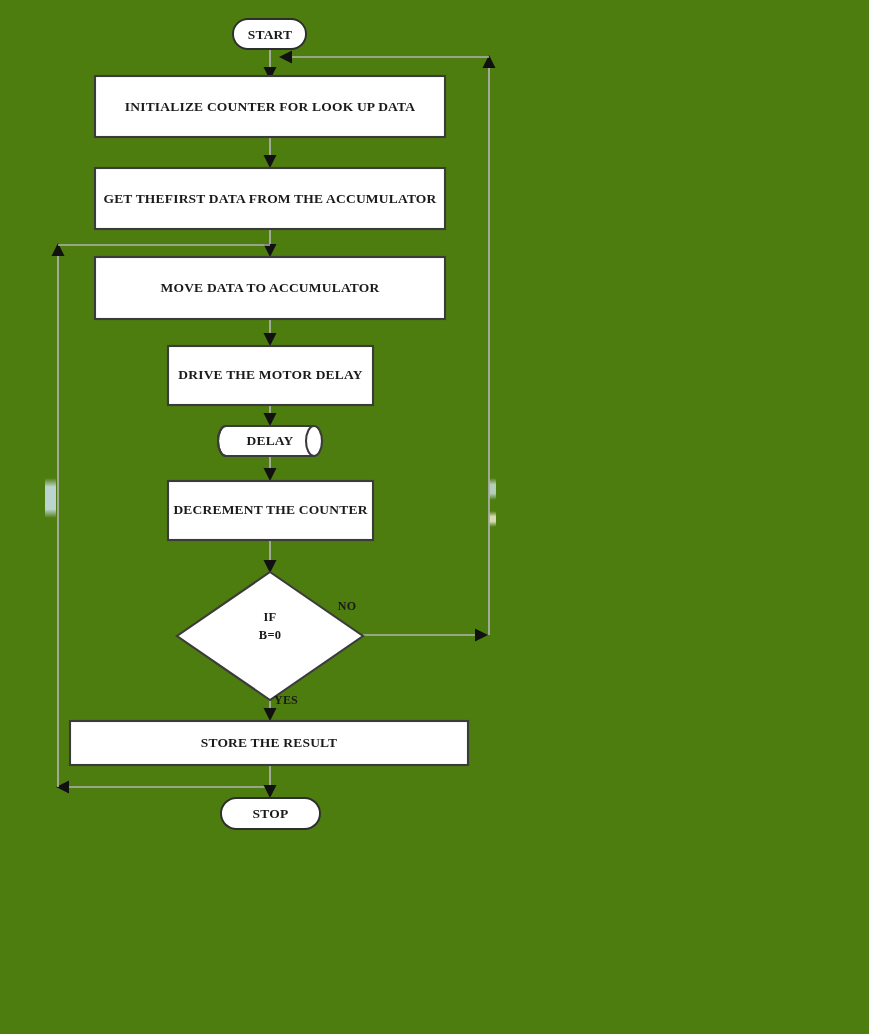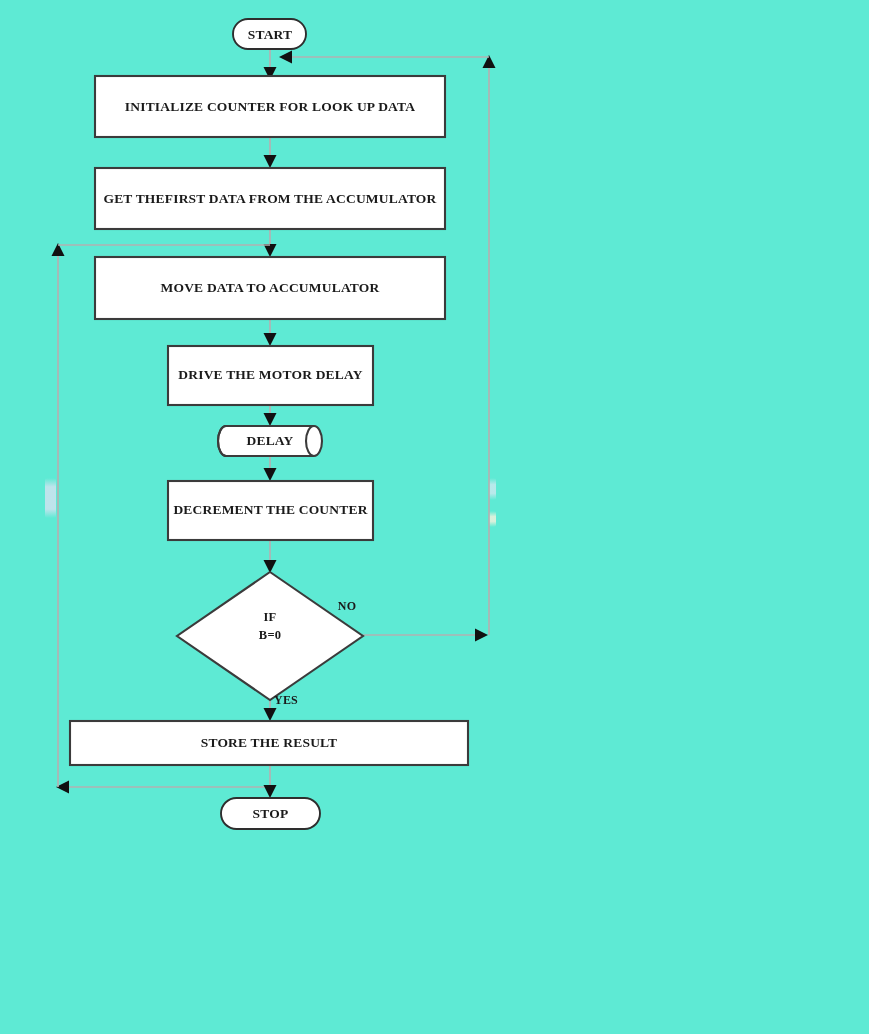--- a/index.html
+++ b/index.html
@@ -8,21 +8,21 @@
     padding: 0;
     background: #ffffff;
   }
   body {
     font-family: "Liberation Serif", "DejaVu Serif", serif;
   }
   #canvas {
     position: relative;
     width: 869px;
     height: 1034px;
-    background: #5eead4;
+    background: #4d7c0f;
     overflow: hidden;
     text-decoration: underline;
   }
   #flow-svg {
     position: absolute;
     left: 0;
     top: 0;
     width: 869px;
     height: 1034px;
   }

